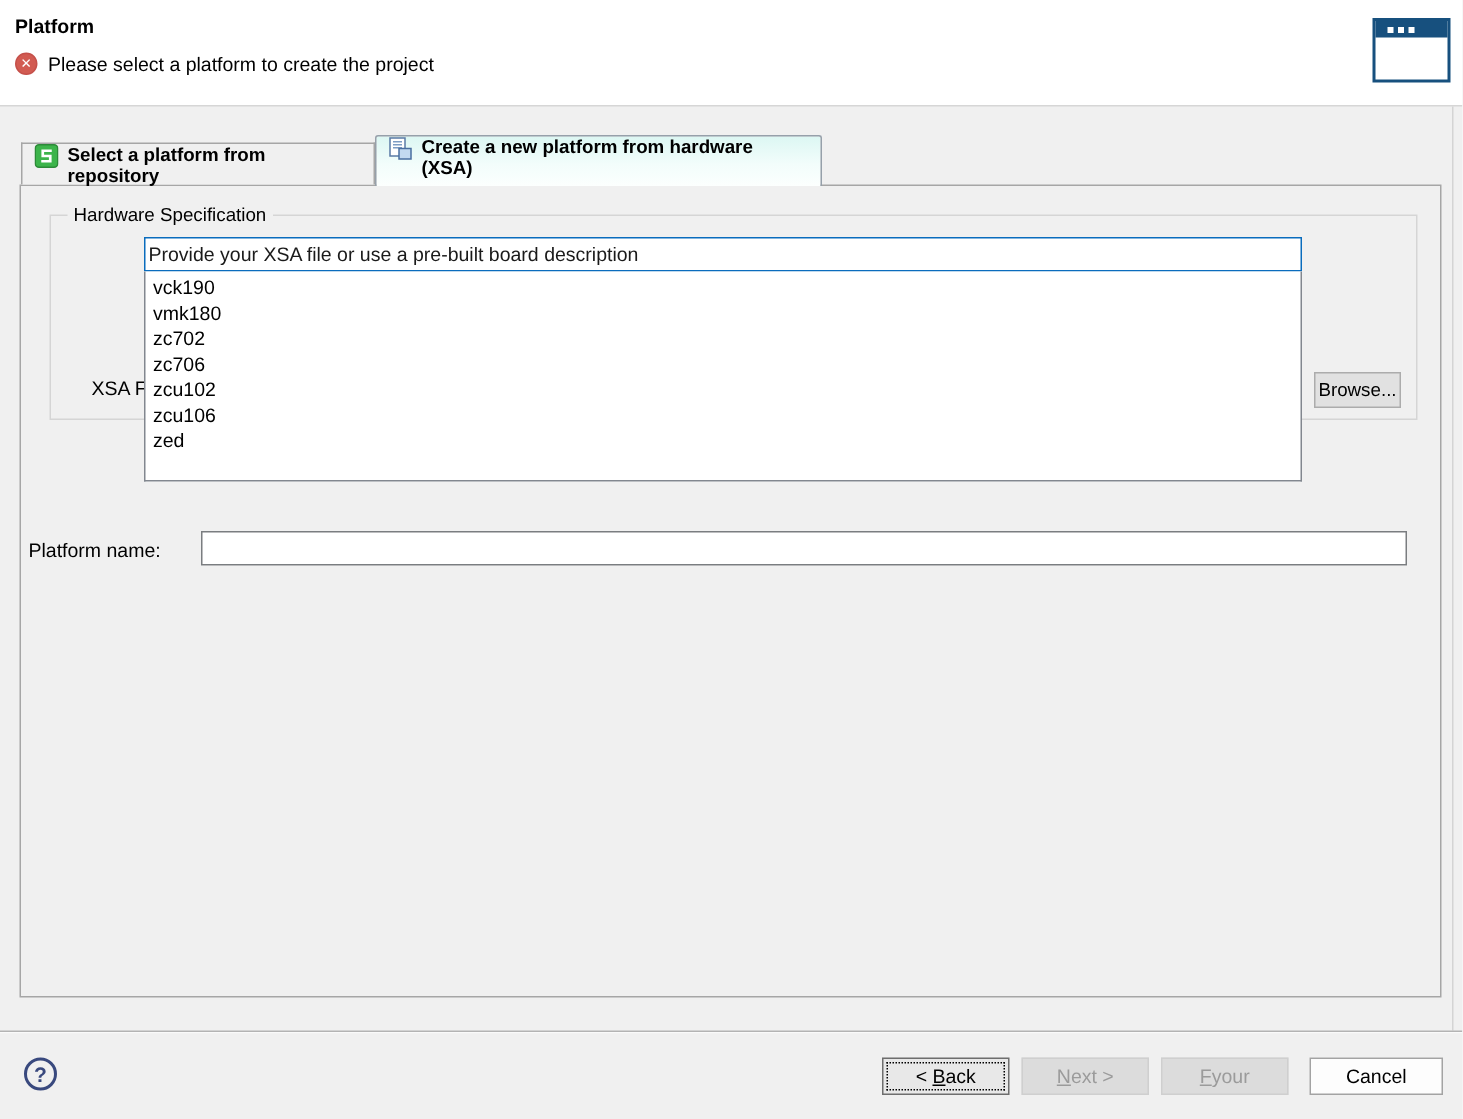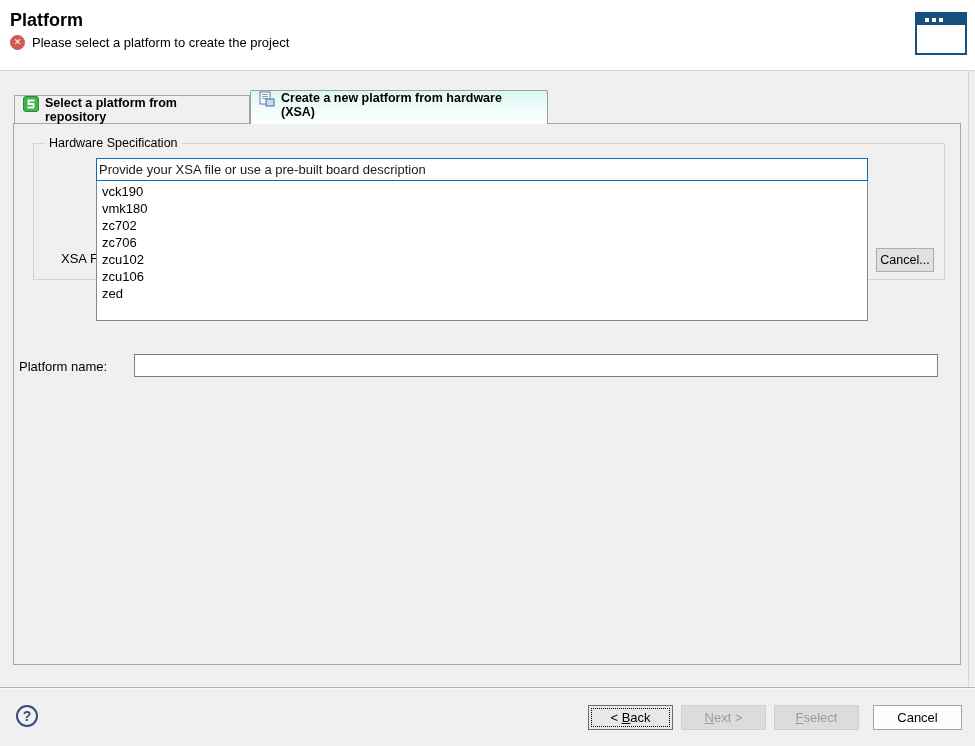--- a/index.html
+++ b/index.html
@@ -3,21 +3,21 @@
 <meta charset="utf-8">
 <style>
   * { margin:0; padding:0; box-sizing:border-box; }
   html,body { width:975px; height:746px; }
   body { font-family:"Liberation Sans","DejaVu Sans",sans-serif; font-size:13px; color:#000; background:#fff; }
   #app { position:relative; width:975px; height:746px; background:#f0f0f0; overflow:hidden; }
 
   
   .header { position:absolute; left:0; top:0; width:975px; height:70px; background:#ffffff; }
   .header-sep { position:absolute; left:0; top:70px; width:975px; height:1px; background:#d6d6d6; }
-  .page-title { position:absolute; left:10px; top:10px; font-weight:bold; font-size:18px; }
+  .page-title { position:absolute; left:10px; top:10px; font-weight:bold; font-size:13px; }
   .error-row { position:absolute; left:10px; top:35px; display:flex; align-items:center; gap:7px; }
   .error-icon { width:15px; height:15px; border-radius:50%; background:#d25b52; border:1px solid #c5504a;
     color:#fff; font-size:9px; font-weight:bold; display:flex; align-items:center; justify-content:center; line-height:1; }
   .error-text { font-size:13px; }
 
   .win-icon { position:absolute; left:915px; top:12px; width:52px; height:43px; border:2px solid #17507e; background:#fff; }
   .win-icon .bar { position:absolute; left:0; top:0; width:100%; height:11px; background:#17507e; display:flex; align-items:center; gap:3px; padding-left:8px; }
   .win-icon .dot { width:4px; height:4px; background:#fff; }
 
   
@@ -98,21 +98,21 @@
       <div class="board-list">
         <div class="board-item">vck190</div>
         <div class="board-item">vmk180</div>
         <div class="board-item">zc702</div>
         <div class="board-item">zc706</div>
         <div class="board-item">zcu102</div>
         <div class="board-item">zcu106</div>
         <div class="board-item">zed</div>
       </div>
 
-      <button class="browse-btn">Cancel...</button>
+      <button class="browse-btn">Browse...</button>
     </div>
 
     <span class="pname-label">Platform name:</span>
     <input class="pname-input" type="text" value="" style="">
   </div>
 
   <div class="tab tab-inactive">
     <svg class="tab-icon" viewBox="0 0 16 16">
       <rect x="0.5" y="0.5" width="15" height="15" rx="2.5" fill="#3cb44a" stroke="#2c8a38"></rect>
       <path d="M11.5 4.5 H5.5 V8 H10.5 V11.5 H4.5" fill="none" stroke="#ffffff" stroke-width="1.8"></path>
@@ -135,18 +135,18 @@
   <div class="footer-sep2"></div>
   <div class="footer">
     <div class="help-btn">
       <span>?</span>
     </div>
 
     <button class="wiz-btn btn-back"><span>&lt; </span><span class="mn">B</span><span>ack</span></button>
 
     <button class="wiz-btn btn-next" disabled=""><span></span><span class="mn">N</span><span>ext &gt;</span></button>
 
-    <button class="wiz-btn btn-finish" disabled=""><span></span><span class="mn">F</span><span>select</span></button>
+    <button class="wiz-btn btn-finish" disabled=""><span></span><span class="mn">F</span><span>your</span></button>
 
     <button class="wiz-btn btn-cancel">Cancel</button>
   </div>
 
 </div>
 
 </body></html>

